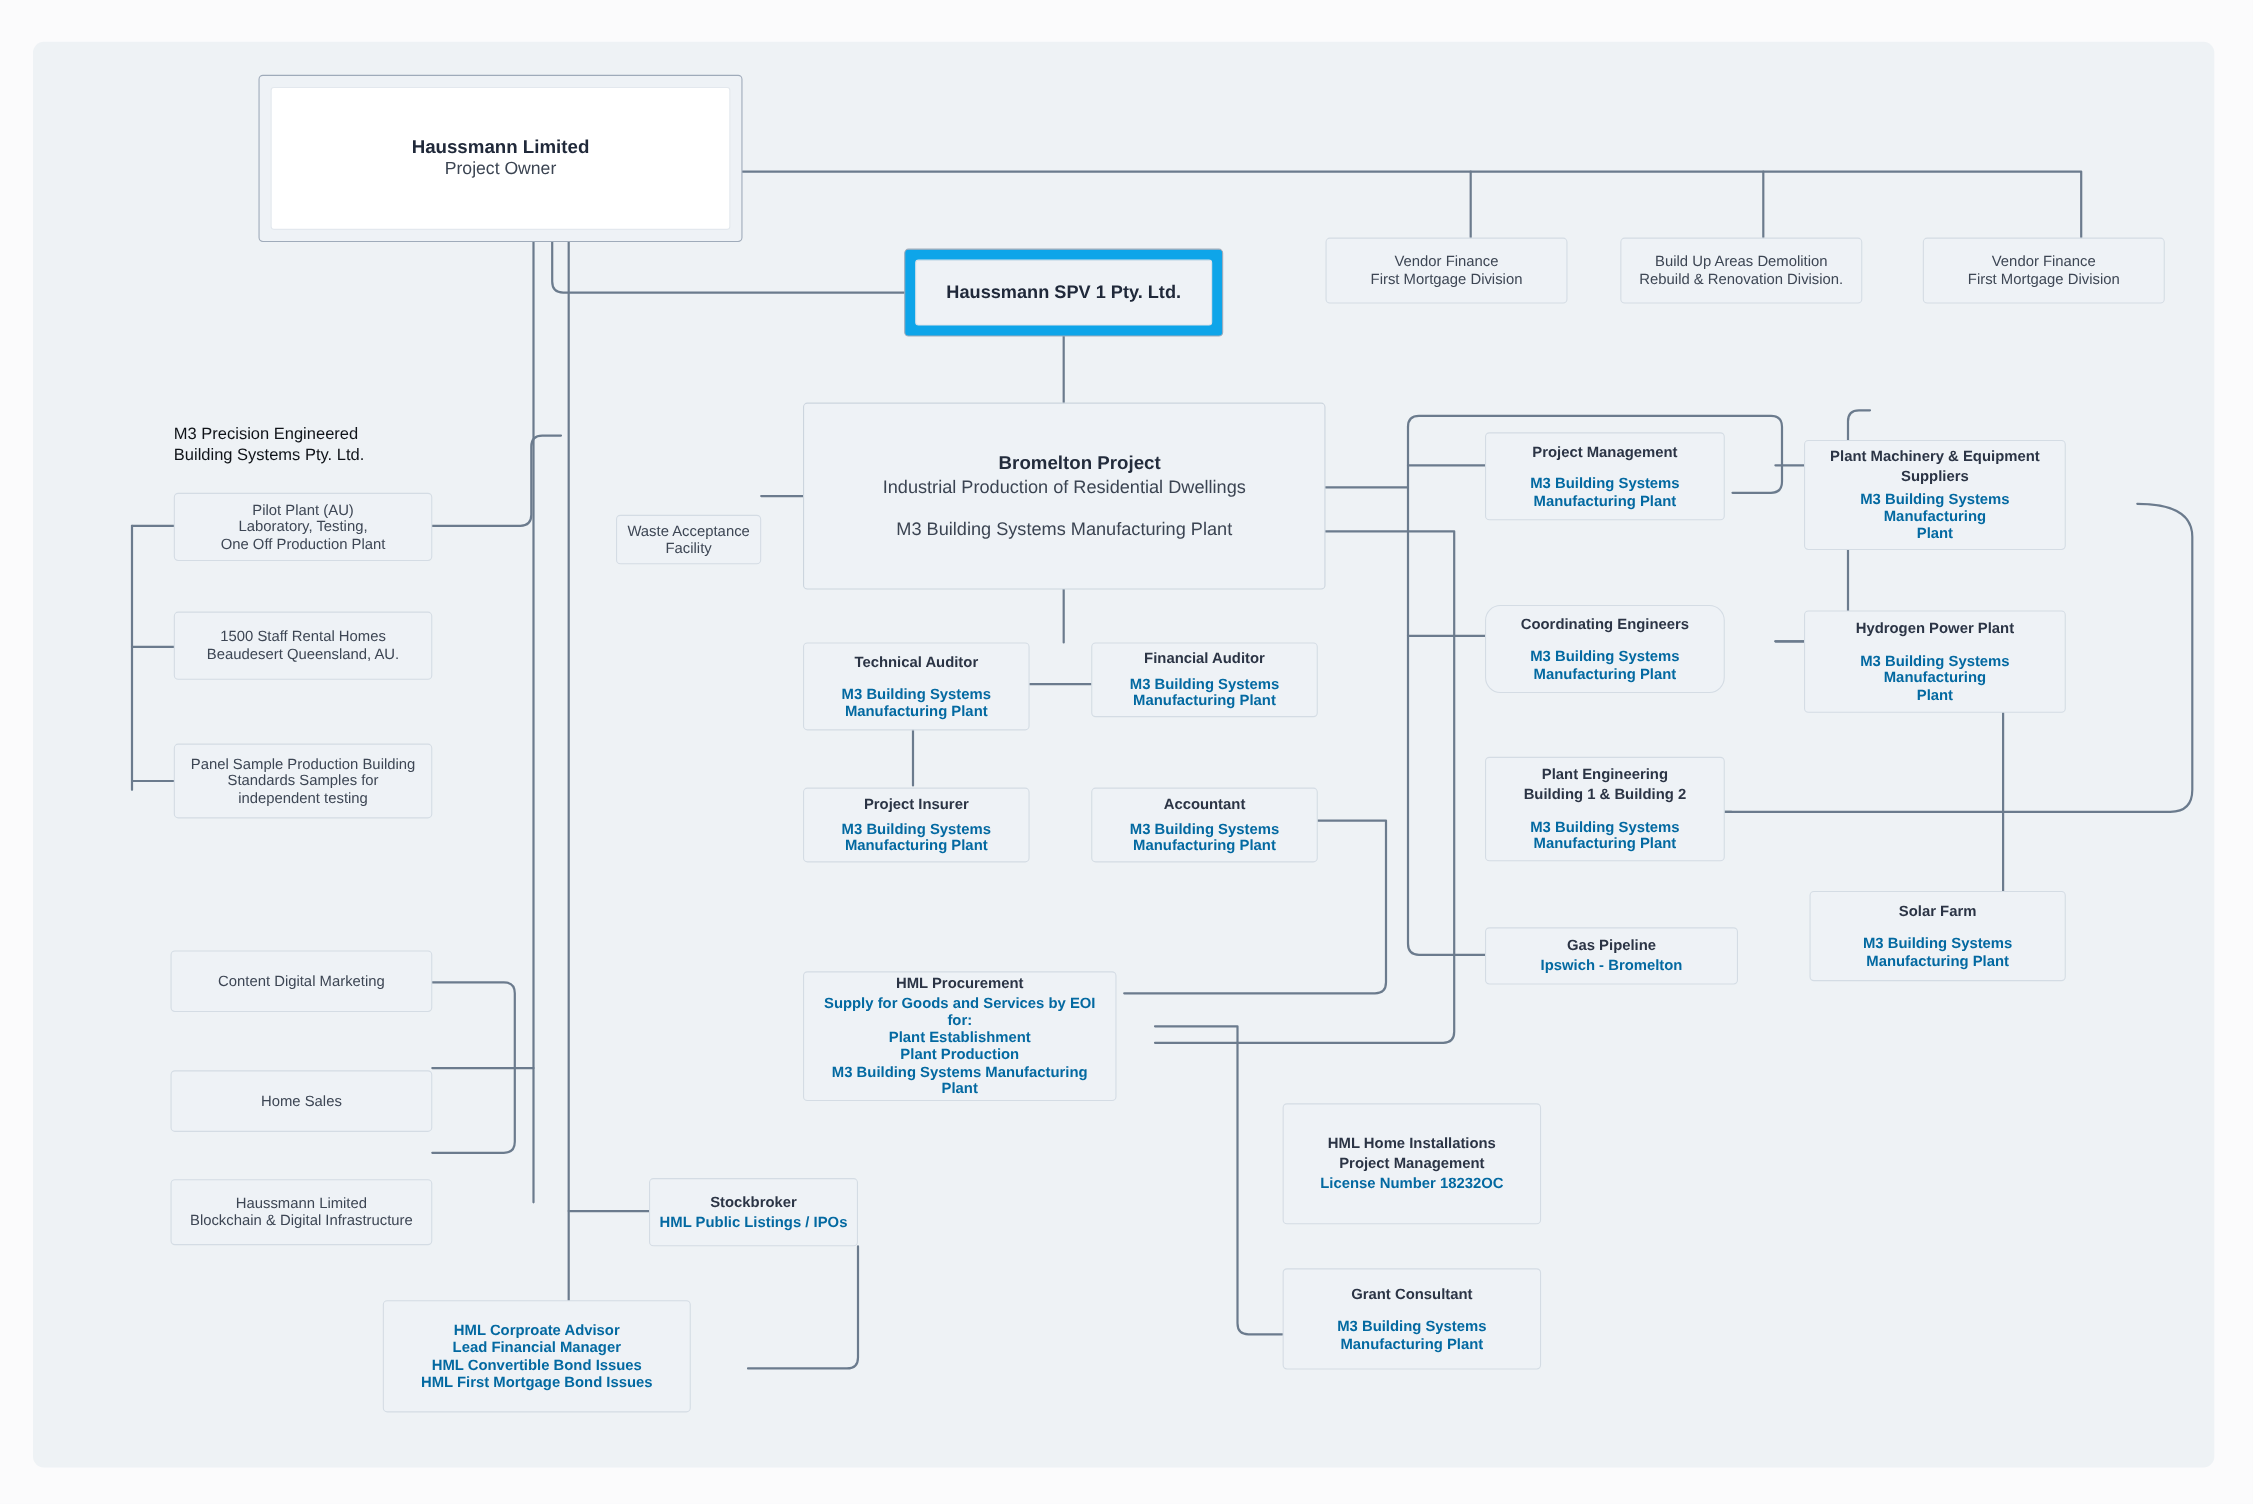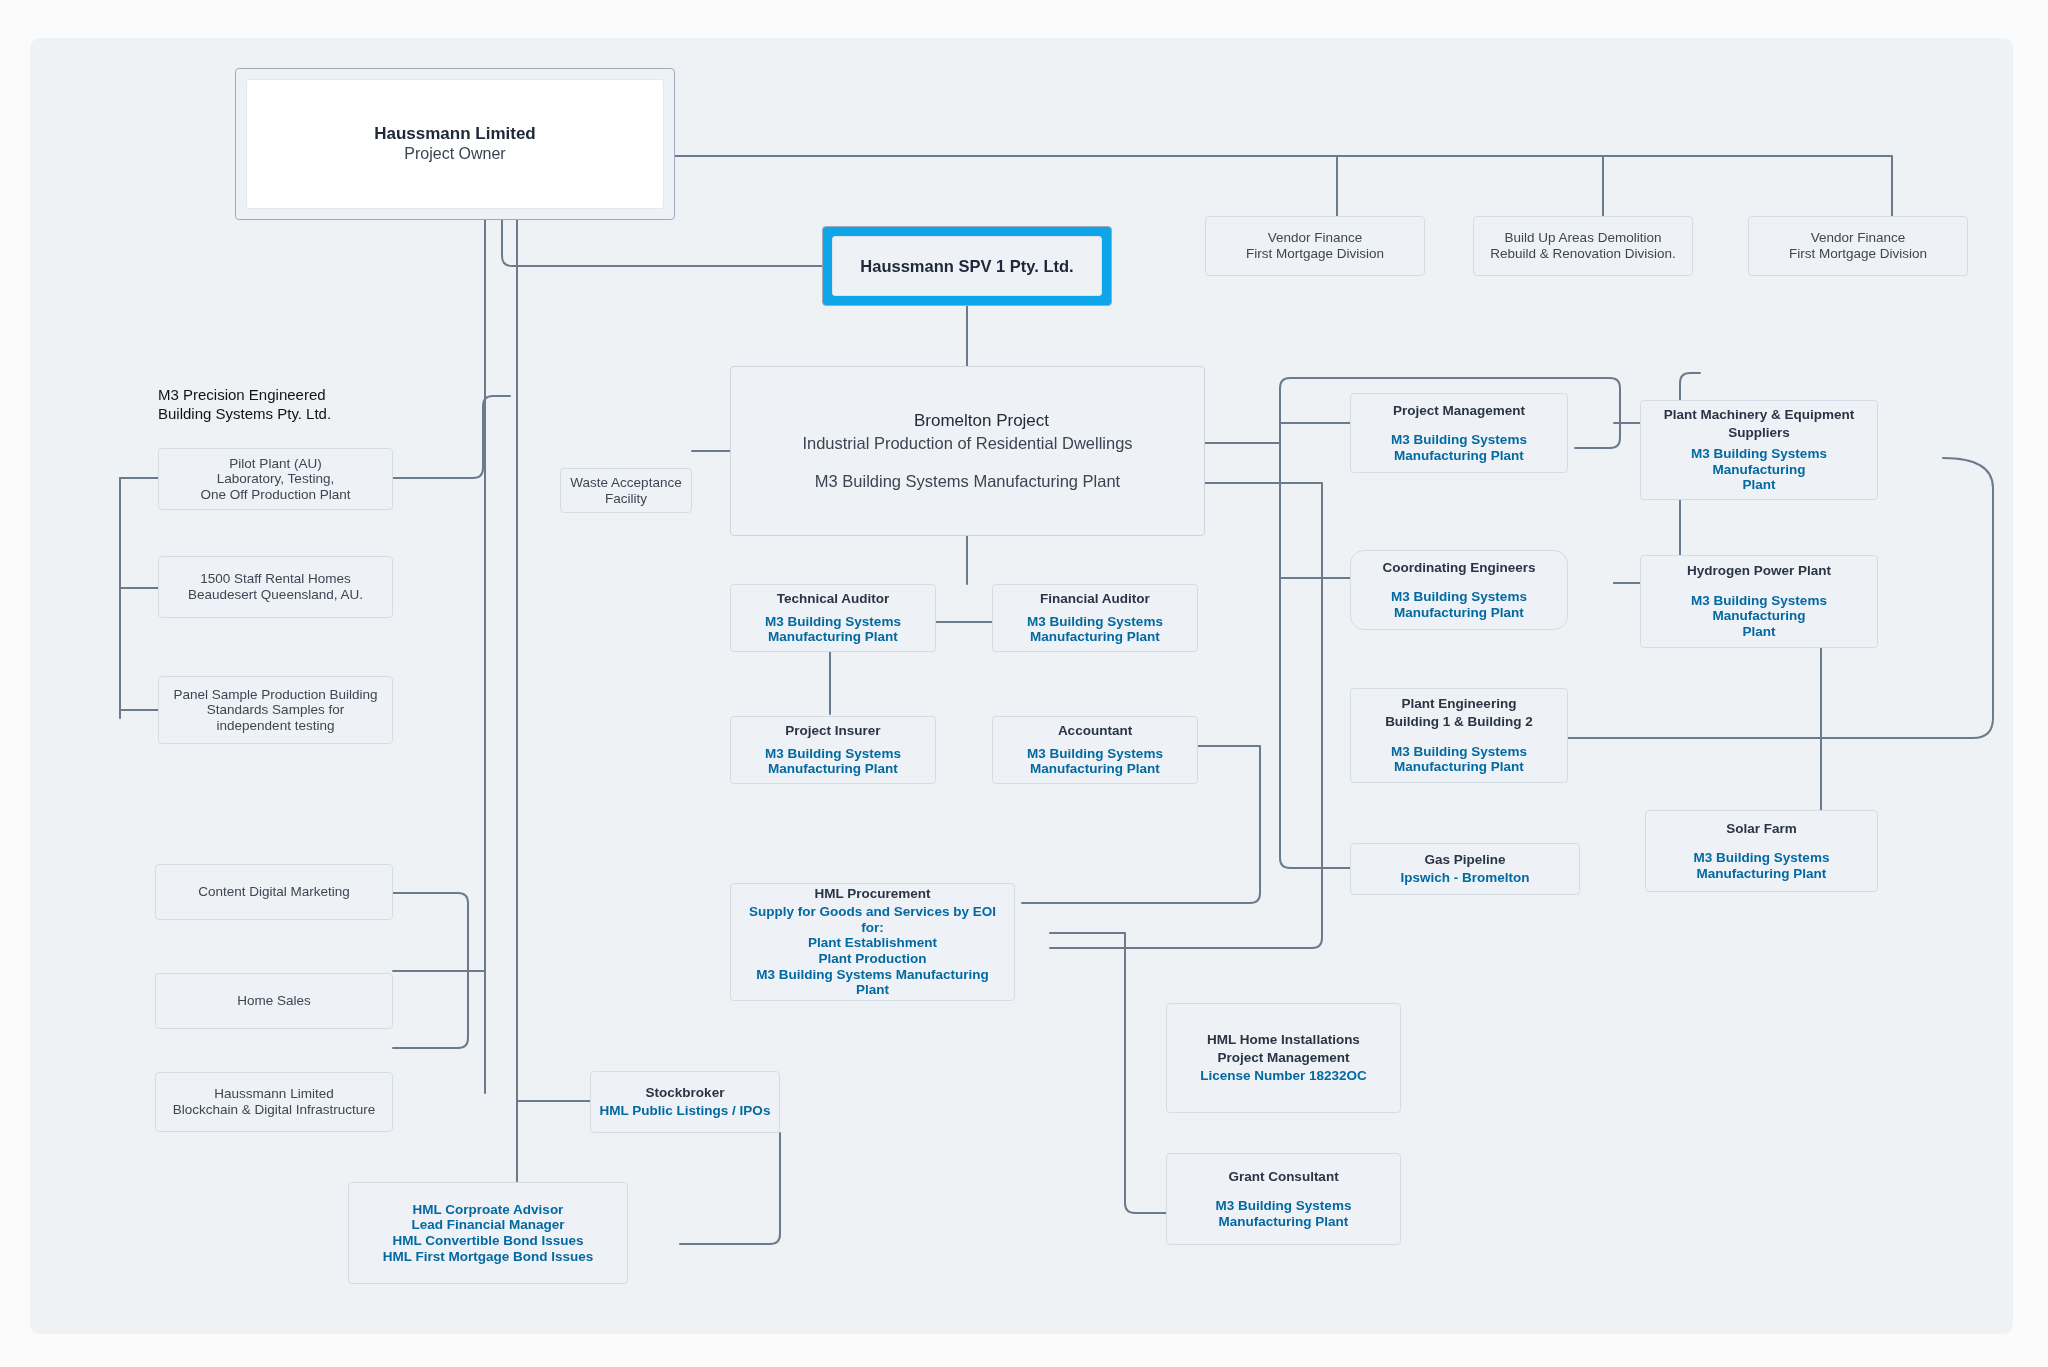--- a/index.html
+++ b/index.html
@@ -39,21 +39,21 @@
           padding:9px;}
   .spvbox > .inner{width:100%;height:100%;box-sizing:border-box;
           background:#eef2f6;border:1px solid #dde3ea;border-radius:3px;
           display:flex;align-items:center;justify-content:center;}
   .spvbox .ttl{font-weight:bold;color:#20293a;font-size:16.5px;}
 
   .bigbox{position:absolute;box-sizing:border-box;
           background:#eef2f6;border:1px solid #ccd5de;border-radius:4px;
           display:flex;flex-direction:column;align-items:center;
           justify-content:center;text-align:center;color:#3d4654;}
-  .bigbox .ttl{font-weight:normal;color:#232c3c;font-size:17px;line-height:1.3;padding-left:28px;}
+  .bigbox .ttl{font-weight:bold;color:#232c3c;font-size:17px;line-height:1.3;padding-left:28px;}
   .bigbox .sub{font-size:16.5px;color:#3b4452;line-height:1.35;}
   .bigbox .gap{height:16px;}
 
   .freelabel{position:absolute;color:#0f1318;font-size:15px;
              line-height:1.25;font-weight:400;text-align:left;}
 </style>
 </head>
 <body>
 
 <div id="canvas">
@@ -179,21 +179,21 @@
     <div>Facility</div>
   </div>
 
   <div class="bigbox" style="left:700px;top:328px;width:475px;height:170px;">
     <div class="ttl">Bromelton Project</div>
     <div class="sub">Industrial Production of Residential Dwellings</div>
     <div class="gap"></div>
     <div class="sub">M3 Building Systems Manufacturing Plant</div>
   </div>
 
-  <div class="node" style="left:700px;top:546px;width:206px;height:68px;">
+  <div class="node" style="left:700px;top:546px;width:206px;height:80px;">
     <div class="ttl">Technical Auditor</div>
     <div class="gap"></div>
     <div class="sub">M3 Building Systems</div>
     <div class="sub">Manufacturing Plant</div>
   </div>
   <div class="node" style="left:962px;top:546px;width:206px;height:68px;">
     <div class="ttl">Financial Auditor</div>
     <div class="gap"></div>
     <div class="sub">M3 Building Systems</div>
     <div class="sub">Manufacturing Plant</div>

